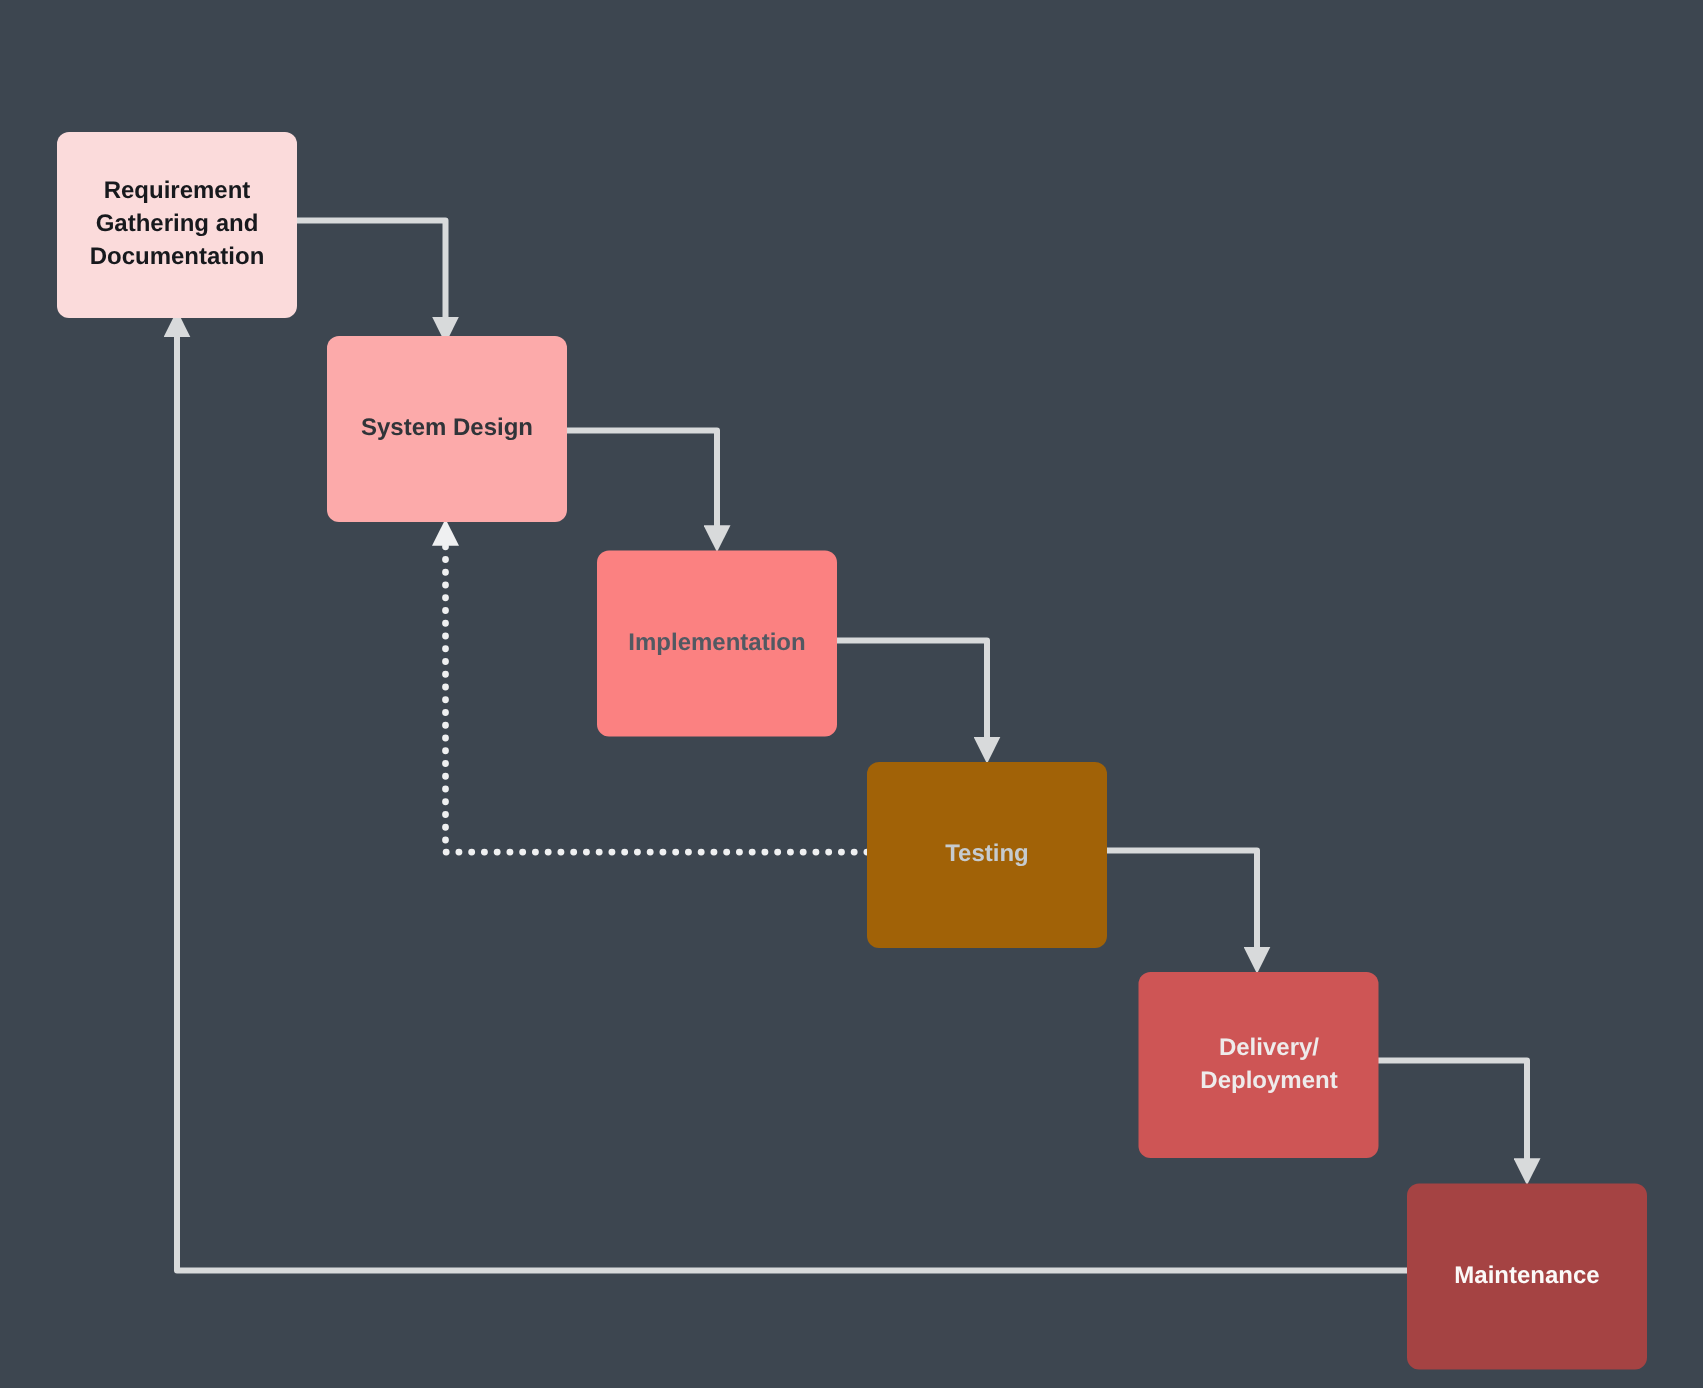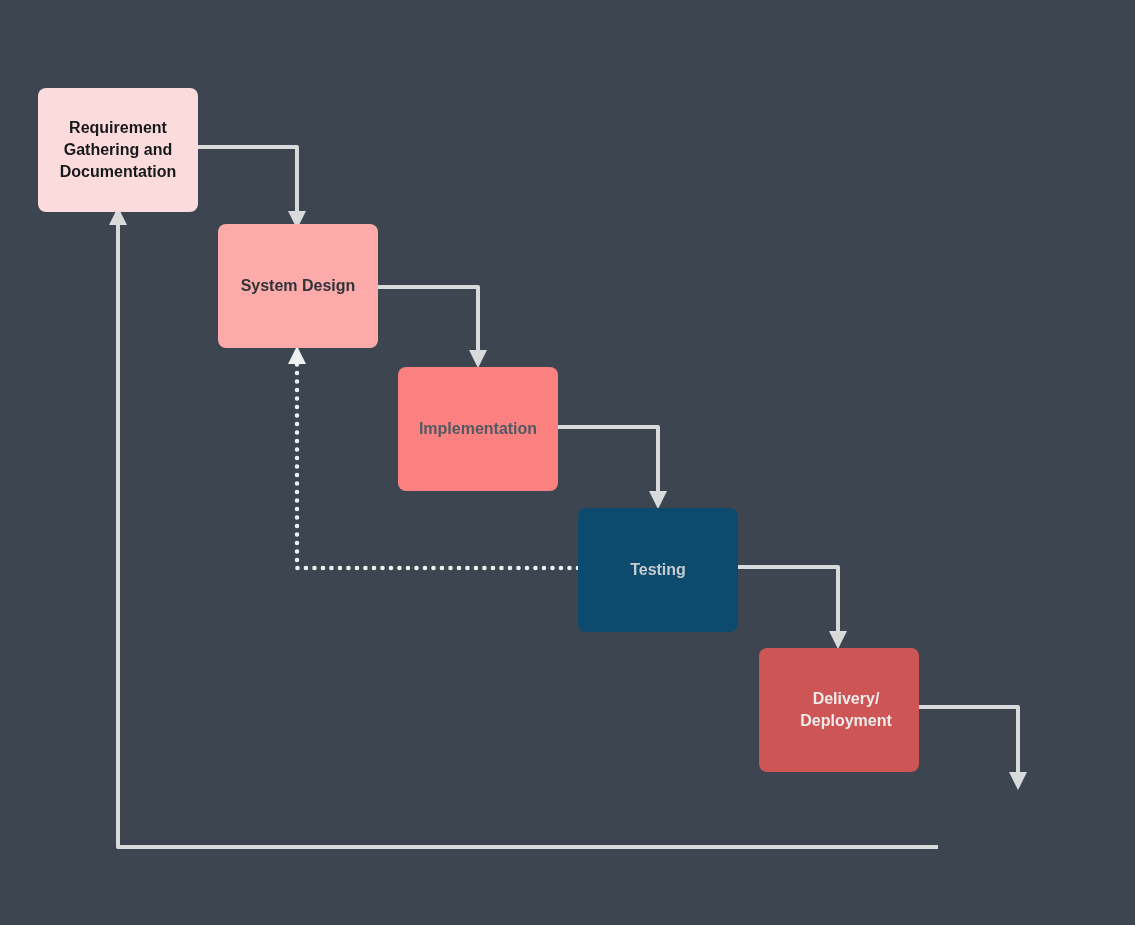--- a/index.html
+++ b/index.html
@@ -74,21 +74,24 @@
     <span>Requirement
 Gathering and
 Documentation</span>
   </div>
   <div class="node node-2" style="background: rgb(252, 170, 170); color: rgb(48, 52, 57);">
     <span>System Design</span>
   </div>
   <div class="node node-3" style="background: rgb(251, 129, 129); color: rgb(82, 89, 98);">
     <span>Implementation</span>
   </div>
-  <div class="node node-4" style="background: #0c4a6e; color: rgb(198, 203, 207);">
+  <div class="node node-4" style="background: #a16207; color: rgb(198, 203, 207);">
     <span>Testing</span>
   </div>
   <div class="node node-5" style="background: rgb(206, 85, 85); color: rgb(238, 235, 235);">
     <span>Delivery/
 Deployment</span>
   </div>
+  <div class="node node-6" style="background: rgb(165, 67, 67); color: rgb(251, 249, 248);">
+    <span>Maintenance</span>
+  </div>
 
 </div>
 
 </body></html>

